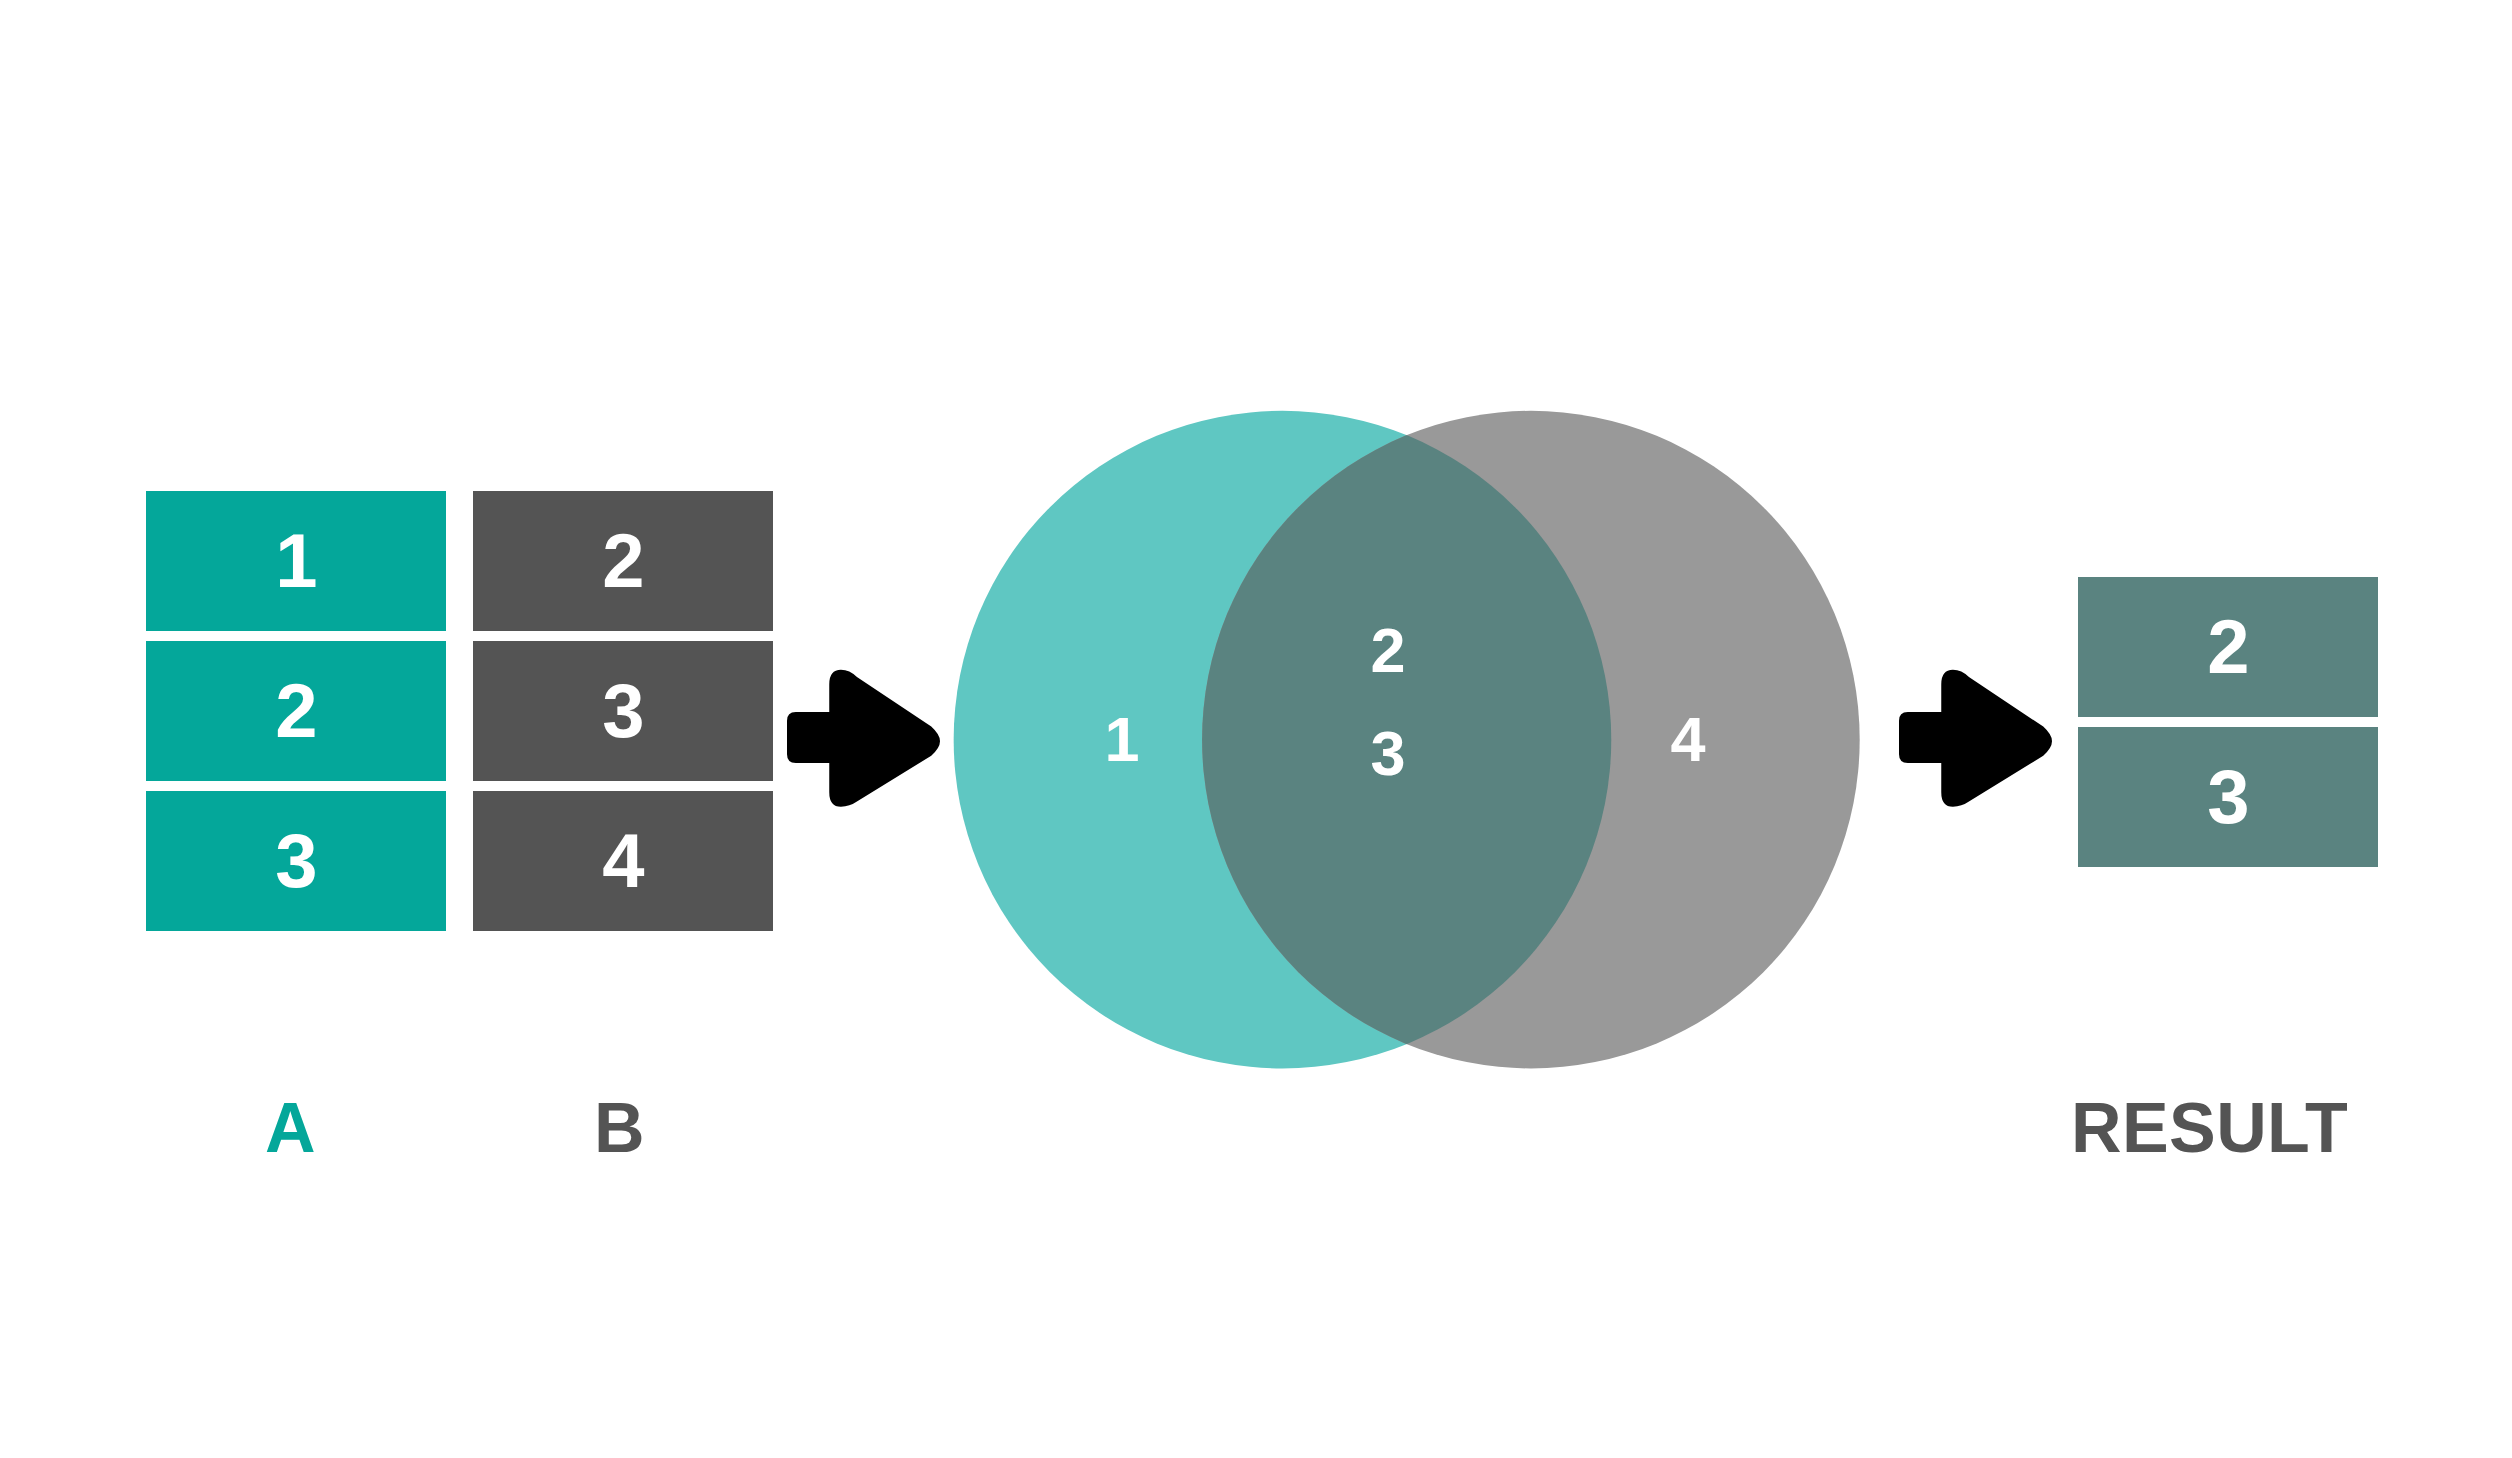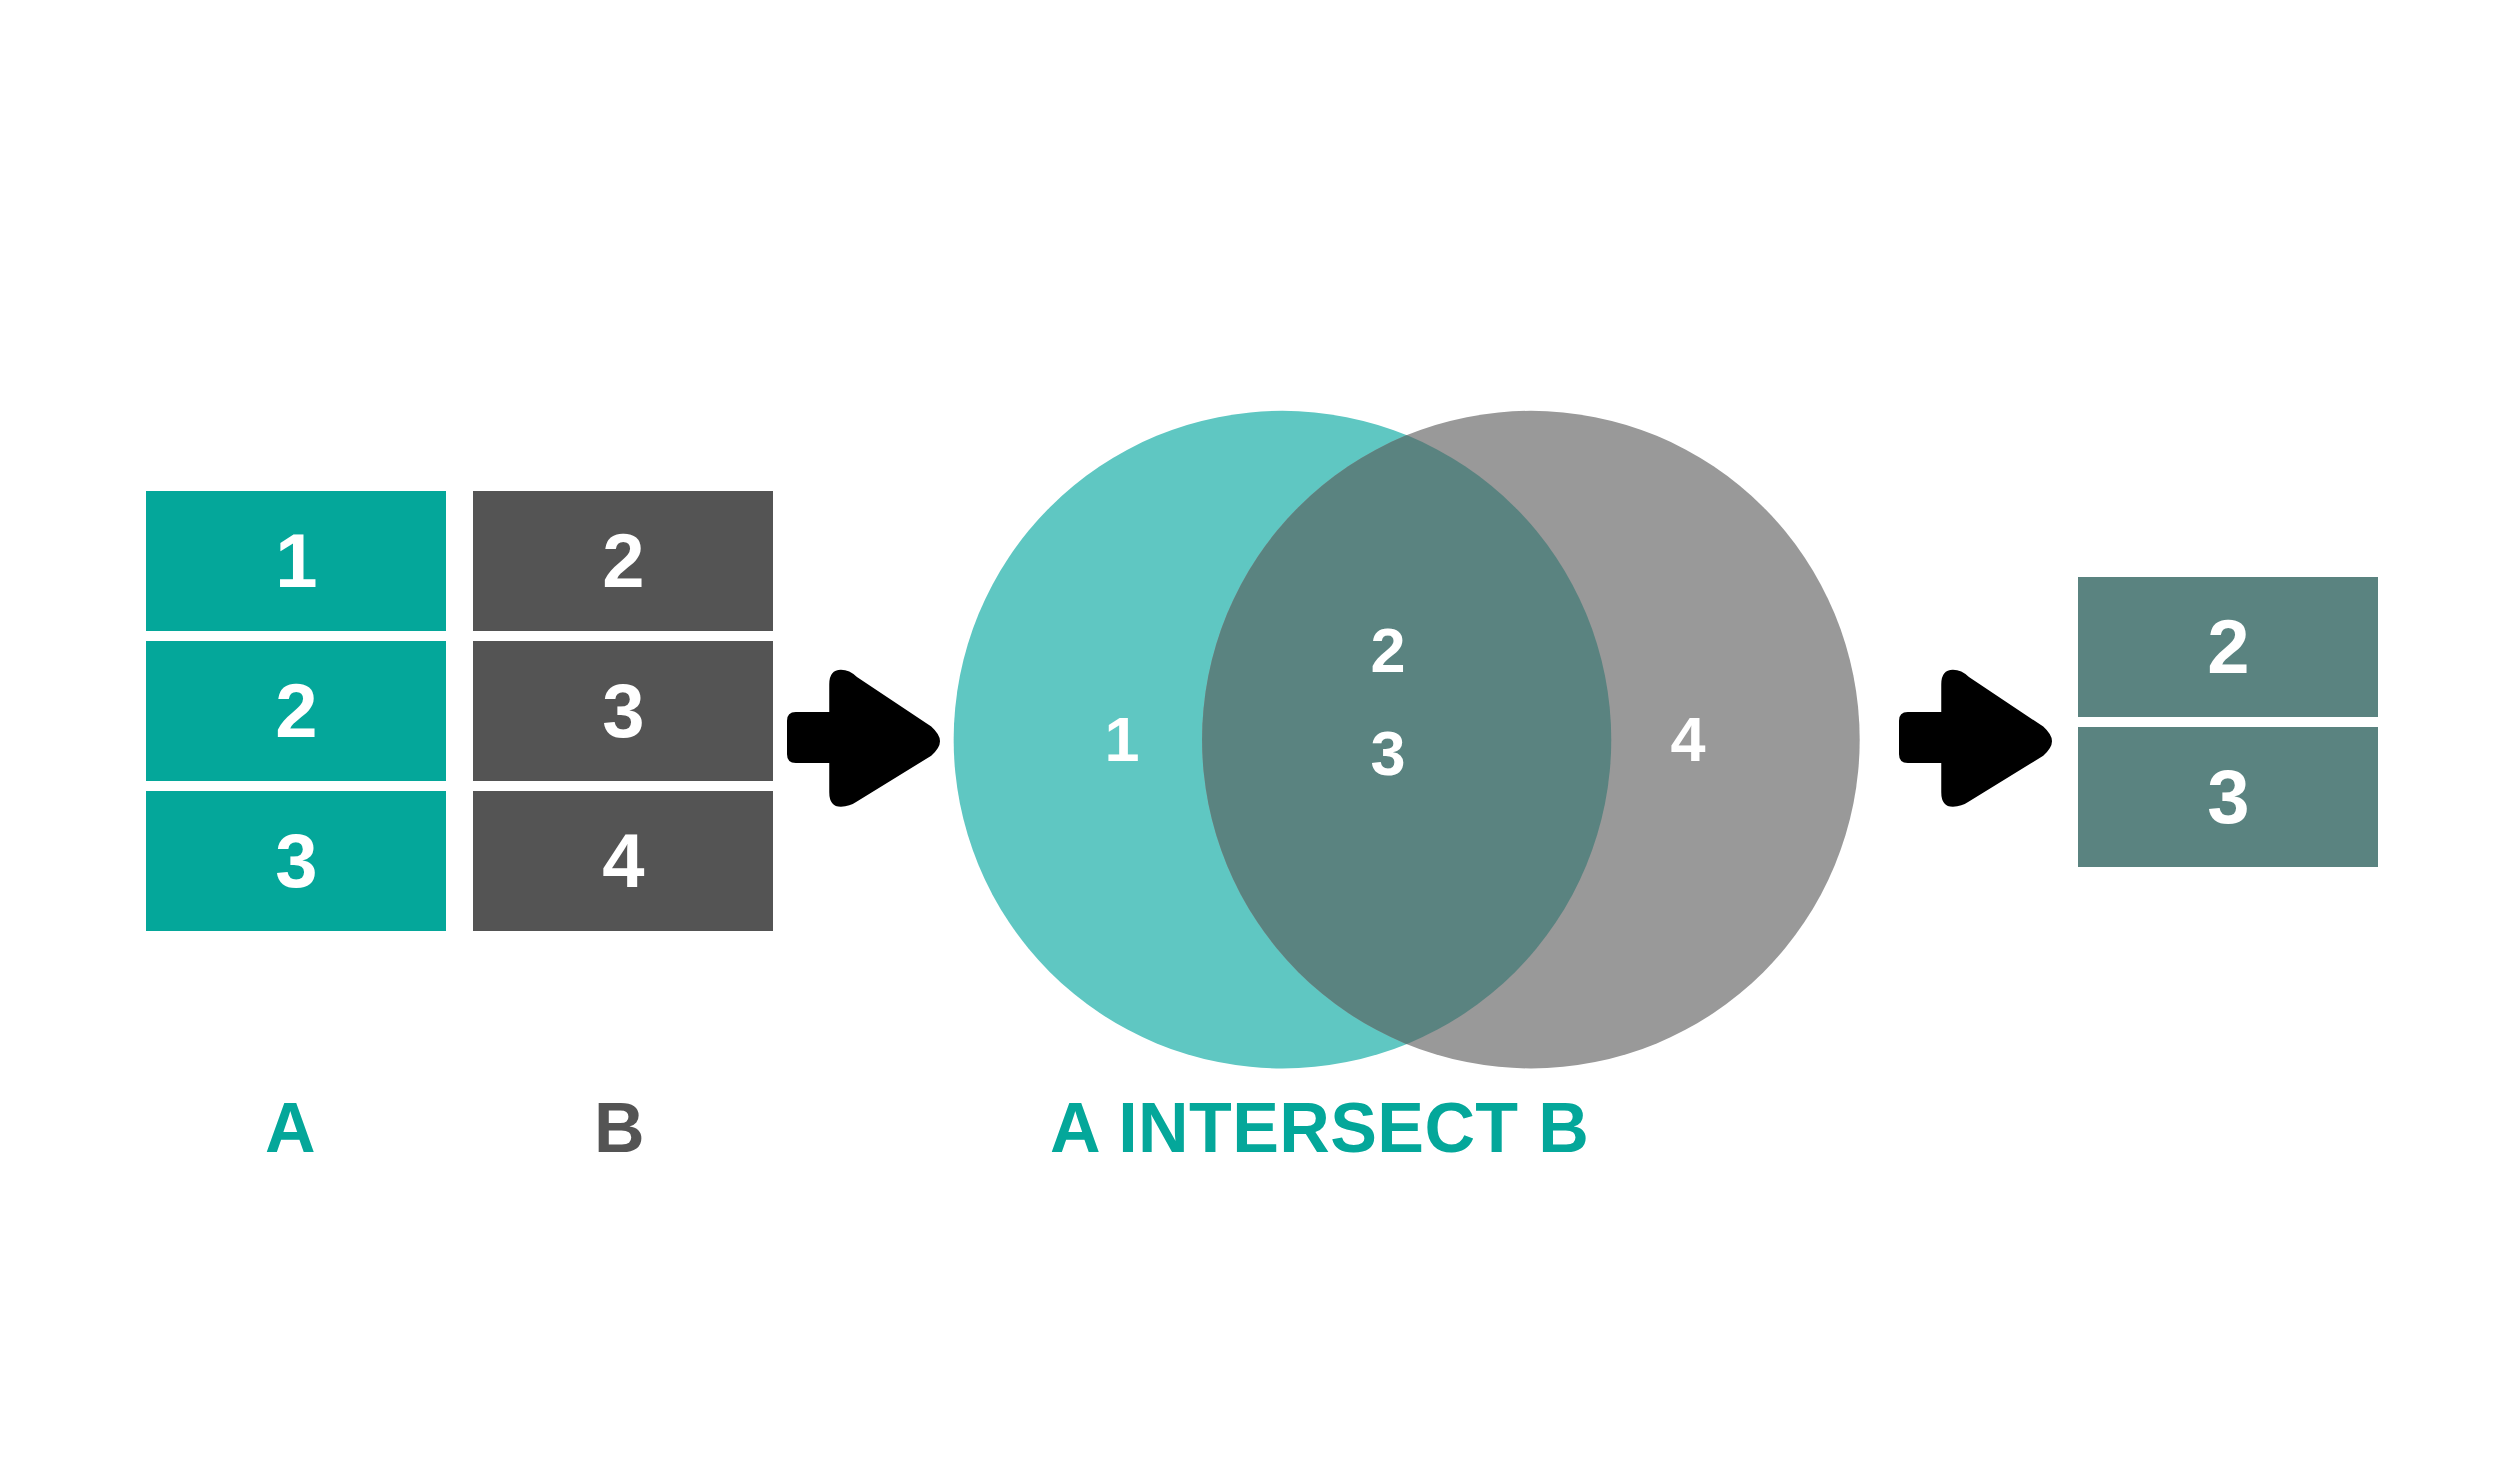--- a/index.html
+++ b/index.html
@@ -154,16 +154,16 @@
     </svg>
   </div>
 
   <div id="column-result" class="set-column">
     <div class="set-box slate">2</div>
     <div class="set-box slate">3</div>
   </div>
 
   <div id="caption-a" class="caption teal">A</div>
   <div id="caption-b" class="caption gray">B</div>
-  <div id="caption-venn" class="caption teal">A INTERSECT B</div>
+  <div id="caption-result" class="caption gray">RESULT</div>
 
 </div>
 
 
 </body></html>

